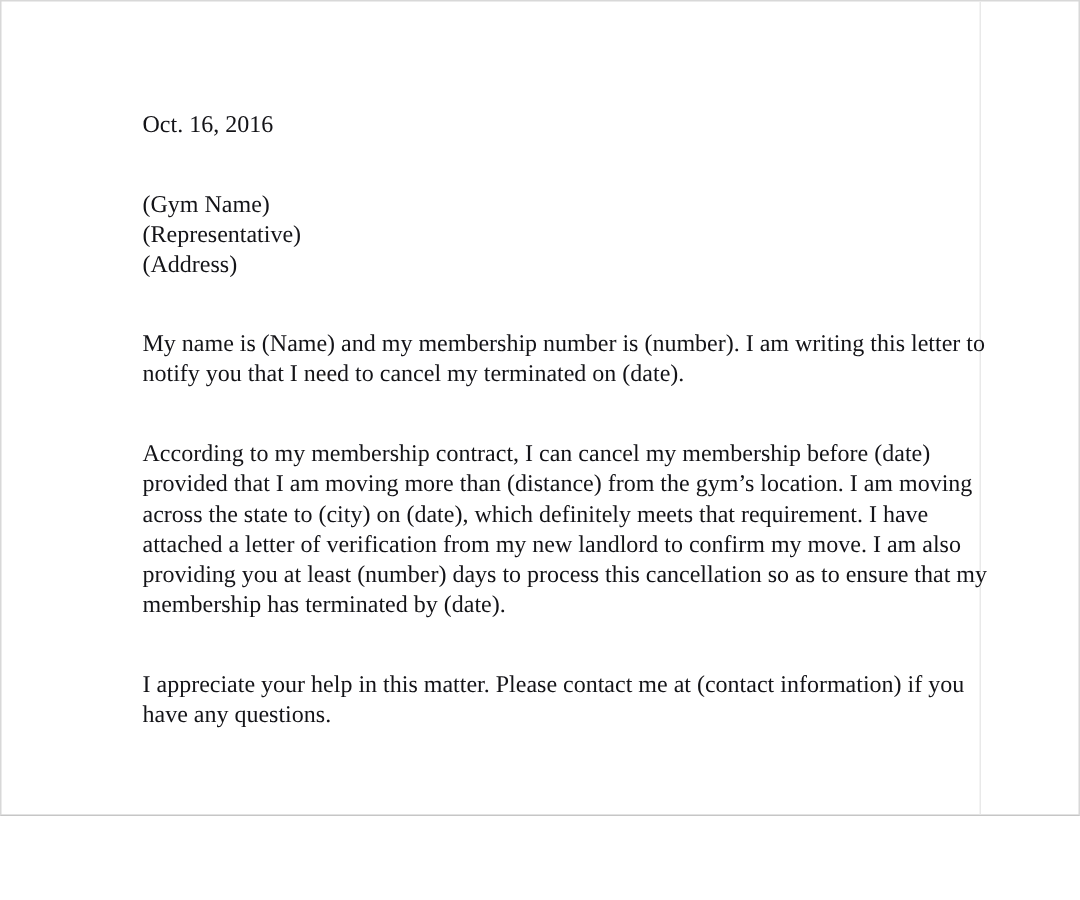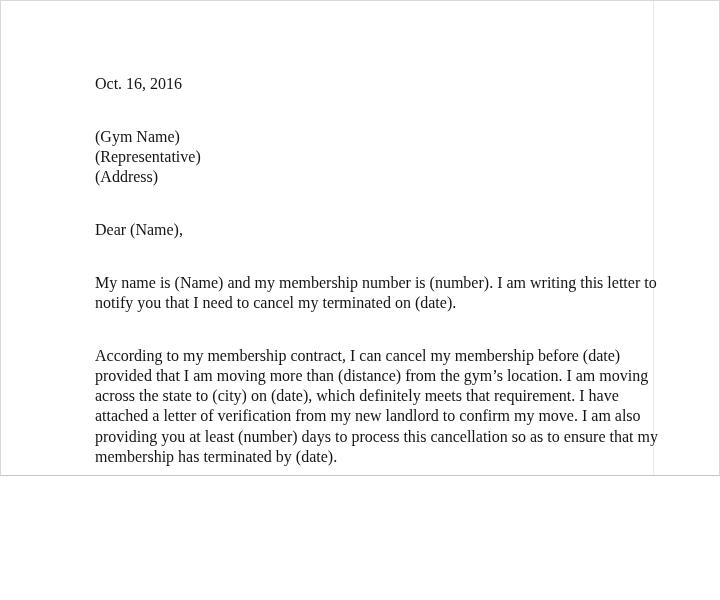--- a/index.html
+++ b/index.html
@@ -3,21 +3,21 @@
 <meta charset="utf-8">
 <style>
   html, body {
     margin: 0;
     padding: 0;
     background: #ffffff;
   }
   .page {
     position: relative;
     width: 720px;
-    height: 476px;
+    height: 544px;
     background: #ffffff;
     box-sizing: border-box;
     border: 1px solid #d8d8d8;
     border-bottom-color: #c6c6c6;
     overflow: hidden;
   }
   .page-edge {
     position: absolute;
     top: 0;
     bottom: 0;
@@ -46,25 +46,26 @@
 </head>
 <body>
 
 <div class="page">
   <div class="page-edge"></div>
   <div class="letter">
     <p>Oct. 16, 2016</p>
     <p>(Gym Name)
 (Representative)
 (Address)</p>
-    <p>Dear (Name),</p>
     <p>My name is (Name) and my membership number is (number). I am writing this letter to
 notify you that I need to cancel my terminated on (date).</p>
     <p>According to my membership contract, I can cancel my membership before (date)
 provided that I am moving more than (distance) from the gym’s location. I am moving
 across the state to (city) on (date), which definitely meets that requirement. I have
 attached a letter of verification from my new landlord to confirm my move. I am also
 providing you at least (number) days to process this cancellation so as to ensure that my
 membership has terminated by (date).</p>
+    <p>I appreciate your help in this matter. Please contact me at (contact information) if you
+have any questions.</p>
     <p class="closing">Sincerely,</p>
     
   </div>
 </div>
 
 </body></html>

